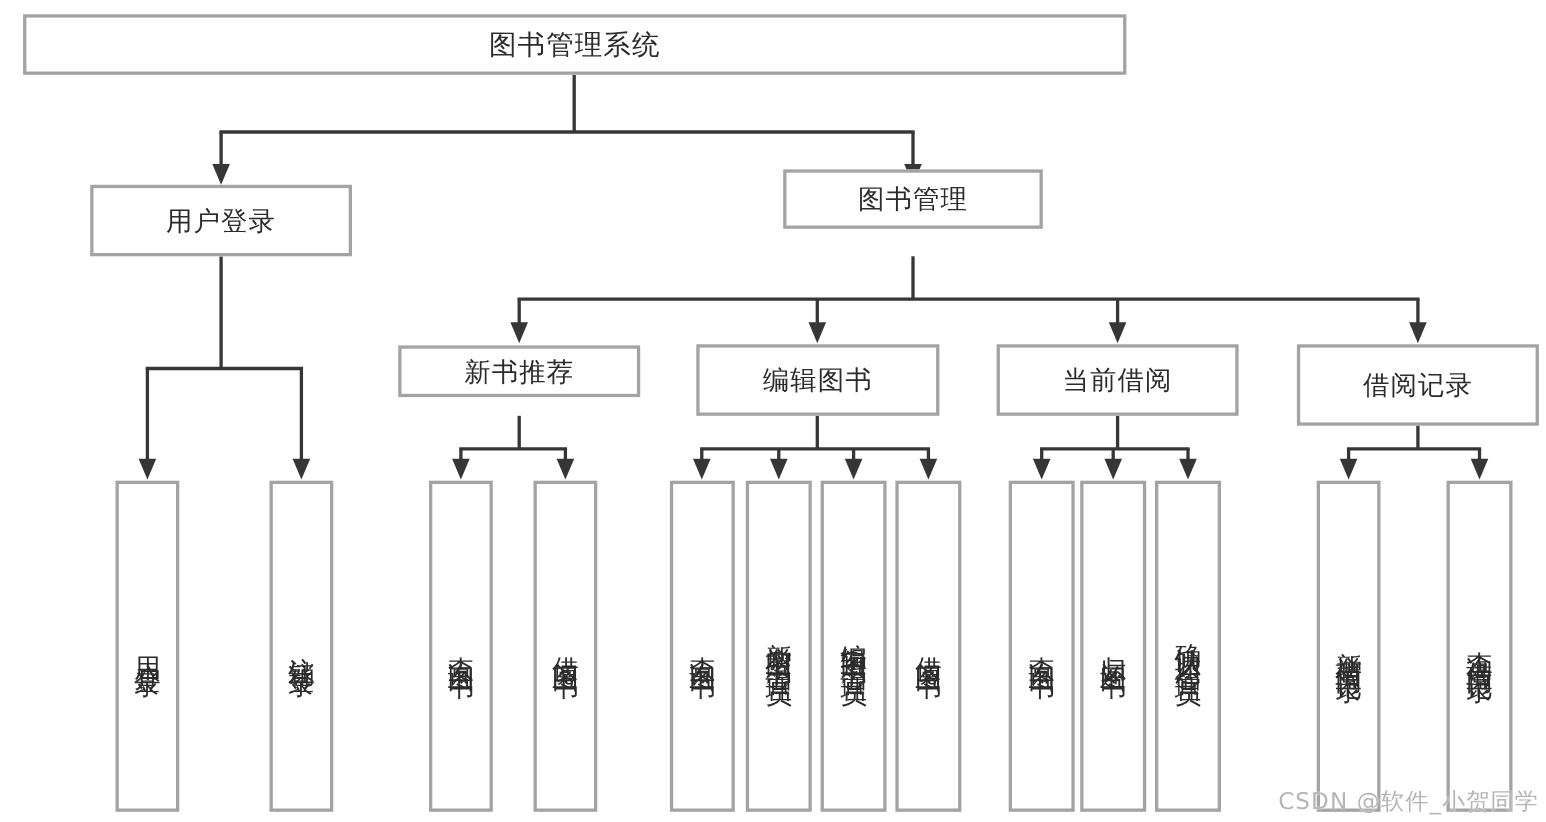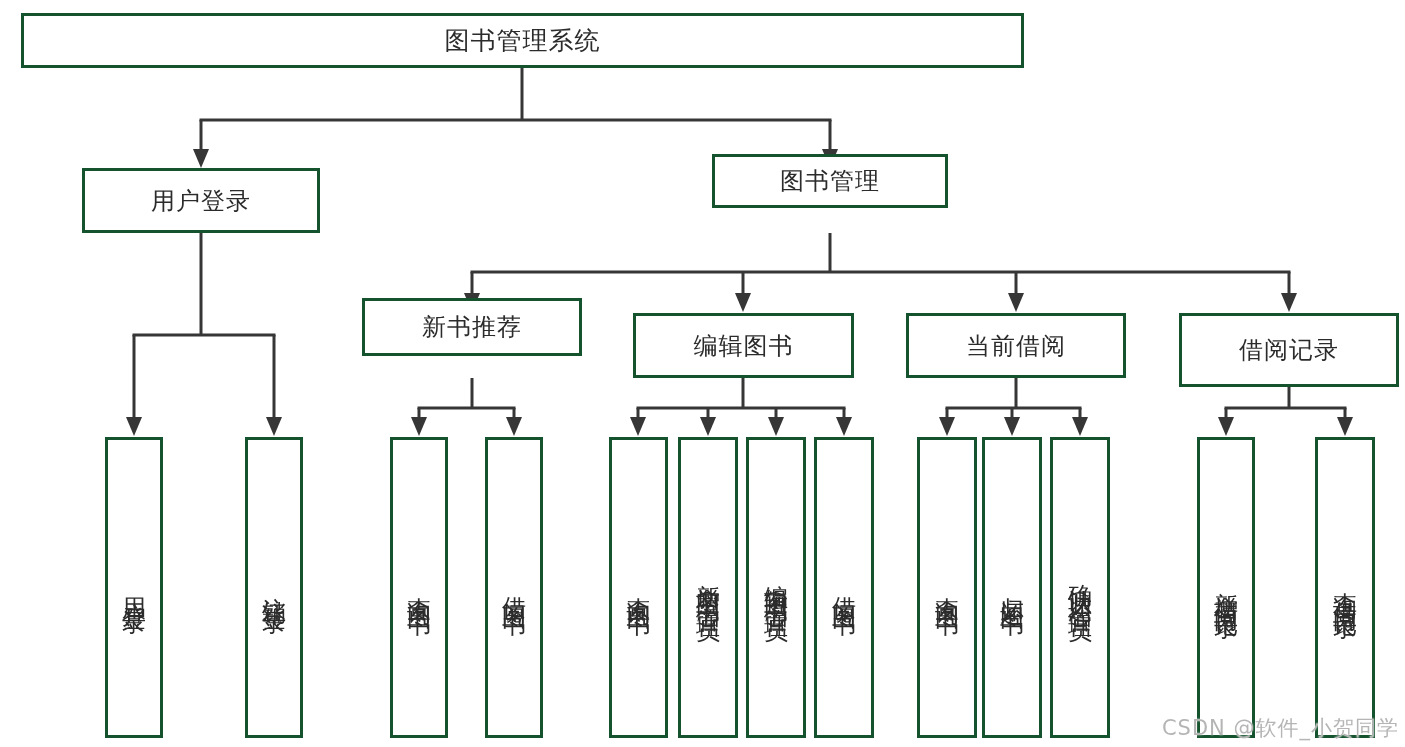--- a/index.html
+++ b/index.html
@@ -8,21 +8,21 @@
     width:1405px; height:747px;
     background:#ffffff;
     font-family:"DejaVu Sans","Liberation Sans",sans-serif;
     overflow:hidden;
   }
   .connectors { position:absolute; left:0; top:0; z-index:1; }
   .box {
     position:absolute;
     box-sizing:border-box;
     background:#ffffff;
-    border:3px solid #14532d;
+    border:3px solid #a3a3a3;
     color:#2b2b2b;
     display:flex;
     align-items:center;
     justify-content:center;
     z-index:2;
   }
   .h-box { font-size:24px; letter-spacing:1px; white-space:nowrap; }
   .root-box { font-size:25px; }
   .v-box {
     writing-mode:vertical-rl;
@@ -118,21 +118,21 @@
     <span>图书管理系统</span>
   </div>
 
   <div class="box h-box" style="left:82px;top:168px;width:238px;height:65px">
     <span>用户登录</span>
   </div>
   <div class="box h-box" style="left:712px;top:154px;width:236px;height:54px">
     <span>图书管理</span>
   </div>
 
-  <div class="box h-box" style="left:362px;top:298px;width:220px;height:58px">
+  <div class="box h-box" style="left:362px;top:314px;width:220px;height:47px">
     <span>新书推荐</span>
   </div>
   <div class="box h-box" style="left:633px;top:313px;width:221px;height:65px">
     <span>编辑图书</span>
   </div>
   <div class="box h-box" style="left:906px;top:313px;width:220px;height:65px">
     <span>当前借阅</span>
   </div>
   <div class="box h-box" style="left:1179px;top:313px;width:220px;height:74px">
     <span>借阅记录</span>

